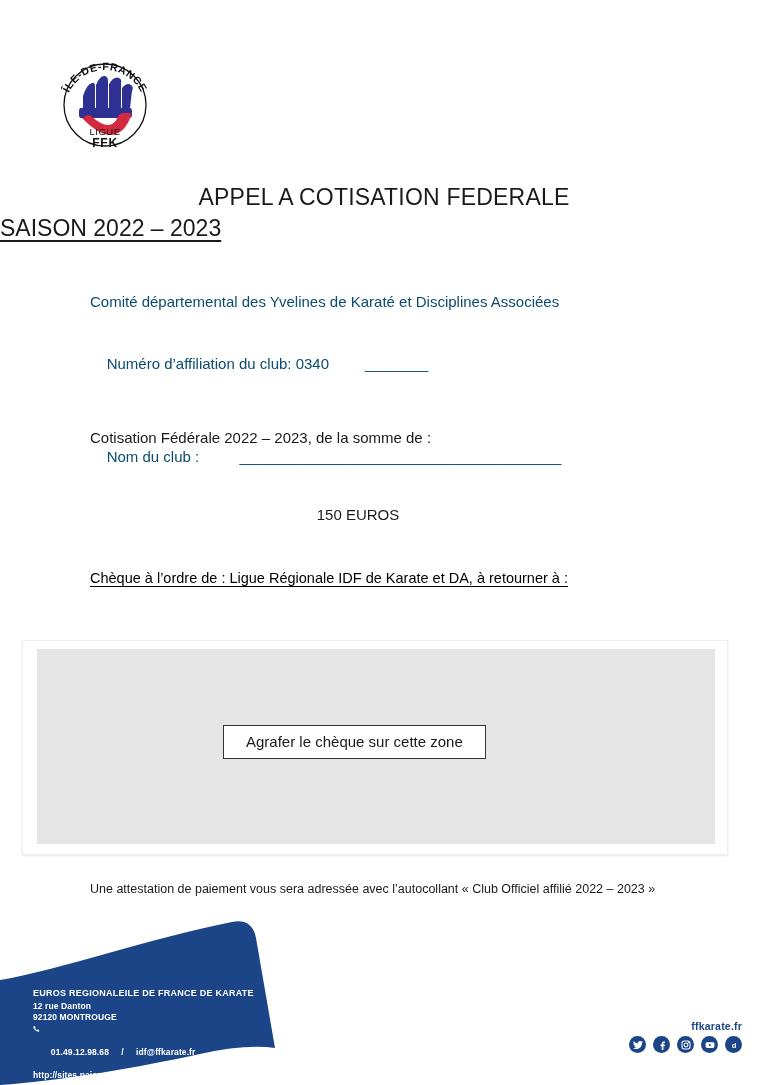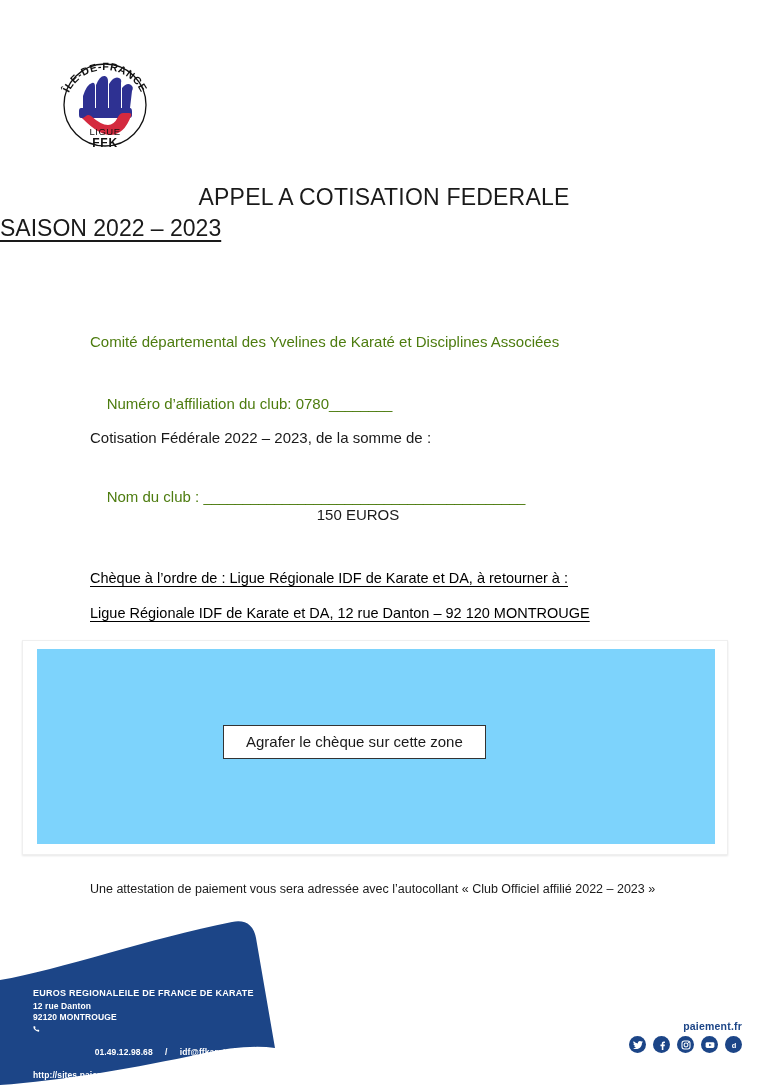--- a/index.html
+++ b/index.html
@@ -52,25 +52,24 @@
   }
 
   
   .body-block {
     position: absolute;
     left: 90px;
     top: 286px;
     width: 600px;
     font-size: 15px;
     line-height: 31px;
-    color: #4d7c0f;
-    margin-top: 40px;
+    color: #0c4a6e;
   }
   .body-block .line { white-space: pre; }
-  .fill-line { letter-spacing: -0.5px; }
+  .fill-line { letter-spacing: -0.5px; padding-left: 36px; }
 
   .para-block {
     position: absolute;
     left: 90px;
     top: 424px;
     width: 580px;
     font-size: 15px;
     line-height: 27px;
     color: #1a1a1a;
   }
@@ -114,21 +113,21 @@
     height: 215px;
     background: #ffffff;
     border: 1px solid #efefef;
     box-shadow: 0 1px 2px rgba(0,0,0,0.10);
     box-sizing: border-box;
     padding: 8px 12px 10px 14px;
   }
   .grey-zone {
     width: 100%;
     height: 100%;
-    background: #7dd3fc;
+    background: #e5e5e5;
     position: relative;
     text-align: right;
   }
   .staple-label {
     position: absolute;
     left: 186px;
     top: 76px;
     background: #ffffff;
     border: 1px solid #333333;
     padding: 7px 22px 8px 22px;
@@ -171,21 +170,20 @@
   }
   .footer-text .ft-head {
     font-size: 9px;
     letter-spacing: 0.25px;
     margin-bottom: 1px;
   }
   .footer-contact {
     white-space: pre;
     position: relative;
     padding-left: 8px;
-    text-align: center;
   }
   .phone-icon {
     position: absolute;
     left: 0;
     top: 1px;
     width: 7px;
     height: 8px;
   }
 
   
@@ -245,38 +243,35 @@
 </div>
 
 <div class="doc-title">APPEL A COTISATION FEDERALE</div>
 <div class="doc-subtitle">
   <span>SAISON 2022 – 2023</span>
 </div>
 
 <div class="body-block">
   <div class="line">Comité départemental des Yvelines de Karaté et Disciplines Associées</div>
   <div class="line">
-    <span>Numéro d’affiliation du club: 0780</span><span class="fill-line">________</span>
+    <span>Numéro d’affiliation du club: 0340</span><span class="fill-line">________</span>
   </div>
   <div class="line">
     <span>Nom du club : </span><span class="fill-line">_________________________________________</span>
   </div>
 </div>
 
 <div class="para-block">
   <div>Cotisation Fédérale 2022 – 2023, de la somme de :</div>
 </div>
 <div class="amount">150 EUROS</div>
 
 <div class="cheque-lines">
   <div class="cl">
     <span>Chèque à l’ordre de : Ligue Régionale IDF de Karate et DA, à retourner à :</span>
-  </div>
-  <div class="cl">
-    <span>Ligue Régionale IDF de Karate et DA, 12 rue Danton – 92 120 MONTROUGE</span>
   </div>
 </div>
 
 <div class="grey-frame">
   <div class="grey-zone">
     <div class="staple-label">Agrafer le chèque sur cette zone</div>
   </div>
 </div>
 
 <div class="note">Une attestation de paiement vous sera adressée avec l’autocollant « Club Officiel affilié 2022 – 2023 »</div>
@@ -293,21 +288,21 @@
   <div>92120 MONTROUGE</div>
   <div class="footer-contact">
     <svg class="phone-icon" viewBox="0 0 10 10">
       <path d="M1.2,1 L3,1 L3.7,3 L2.7,3.7 Q3.7,5.8 6,6.8 L6.7,5.8 L8.8,6.5 L8.8,8.3 Q8.8,9 8,8.9 Q4.6,8.4 2.4,6.2 Q0.6,4.3 0.5,1.8 Q0.5,1 1.2,1 Z" fill="#ffffff"></path>
     </svg>
     <span>01.49.12.98.68     /     idf@ffkarate.fr</span>
   </div>
   <div>http://sites.paiement.fr/iledefrance</div>
 </div>
 
-<div class="brand-url">paiement.fr</div>
+<div class="brand-url">ffkarate.fr</div>
 <div class="socials">
   <div class="soc">
     <svg width="10" height="10" viewBox="0 0 16 16">
       <path fill="#ffffff" d="M16 3.04a6.6 6.6 0 0 1-1.89.52 3.3 3.3 0 0 0 1.45-1.82 6.6 6.6 0 0 1-2.09.8A3.29 3.29 0 0 0 7.88 5.5 9.33 9.33 0 0 1 1.11 2.1a3.29 3.29 0 0 0 1.02 4.39 3.26 3.26 0 0 1-1.49-.41v.04a3.29 3.29 0 0 0 2.64 3.22 3.3 3.3 0 0 1-1.48.06 3.29 3.29 0 0 0 3.07 2.28A6.6 6.6 0 0 1 0 13.03a9.3 9.3 0 0 0 5.03 1.48c6.04 0 9.34-5 9.34-9.34l-.01-.42A6.66 6.66 0 0 0 16 3.04z"></path>
     </svg>
   </div>
   <div class="soc">
     <svg width="10" height="10" viewBox="0 0 16 16">
       <path fill="#ffffff" d="M10.2 16V9.8h2.1l.31-2.43H10.2V5.82c0-.7.2-1.18 1.2-1.18h1.29V2.47A17.2 17.2 0 0 0 10.8 2.4c-1.86 0-3.13 1.13-3.13 3.22v1.75H5.56V9.8h2.11V16h2.53z"></path>
     </svg>

